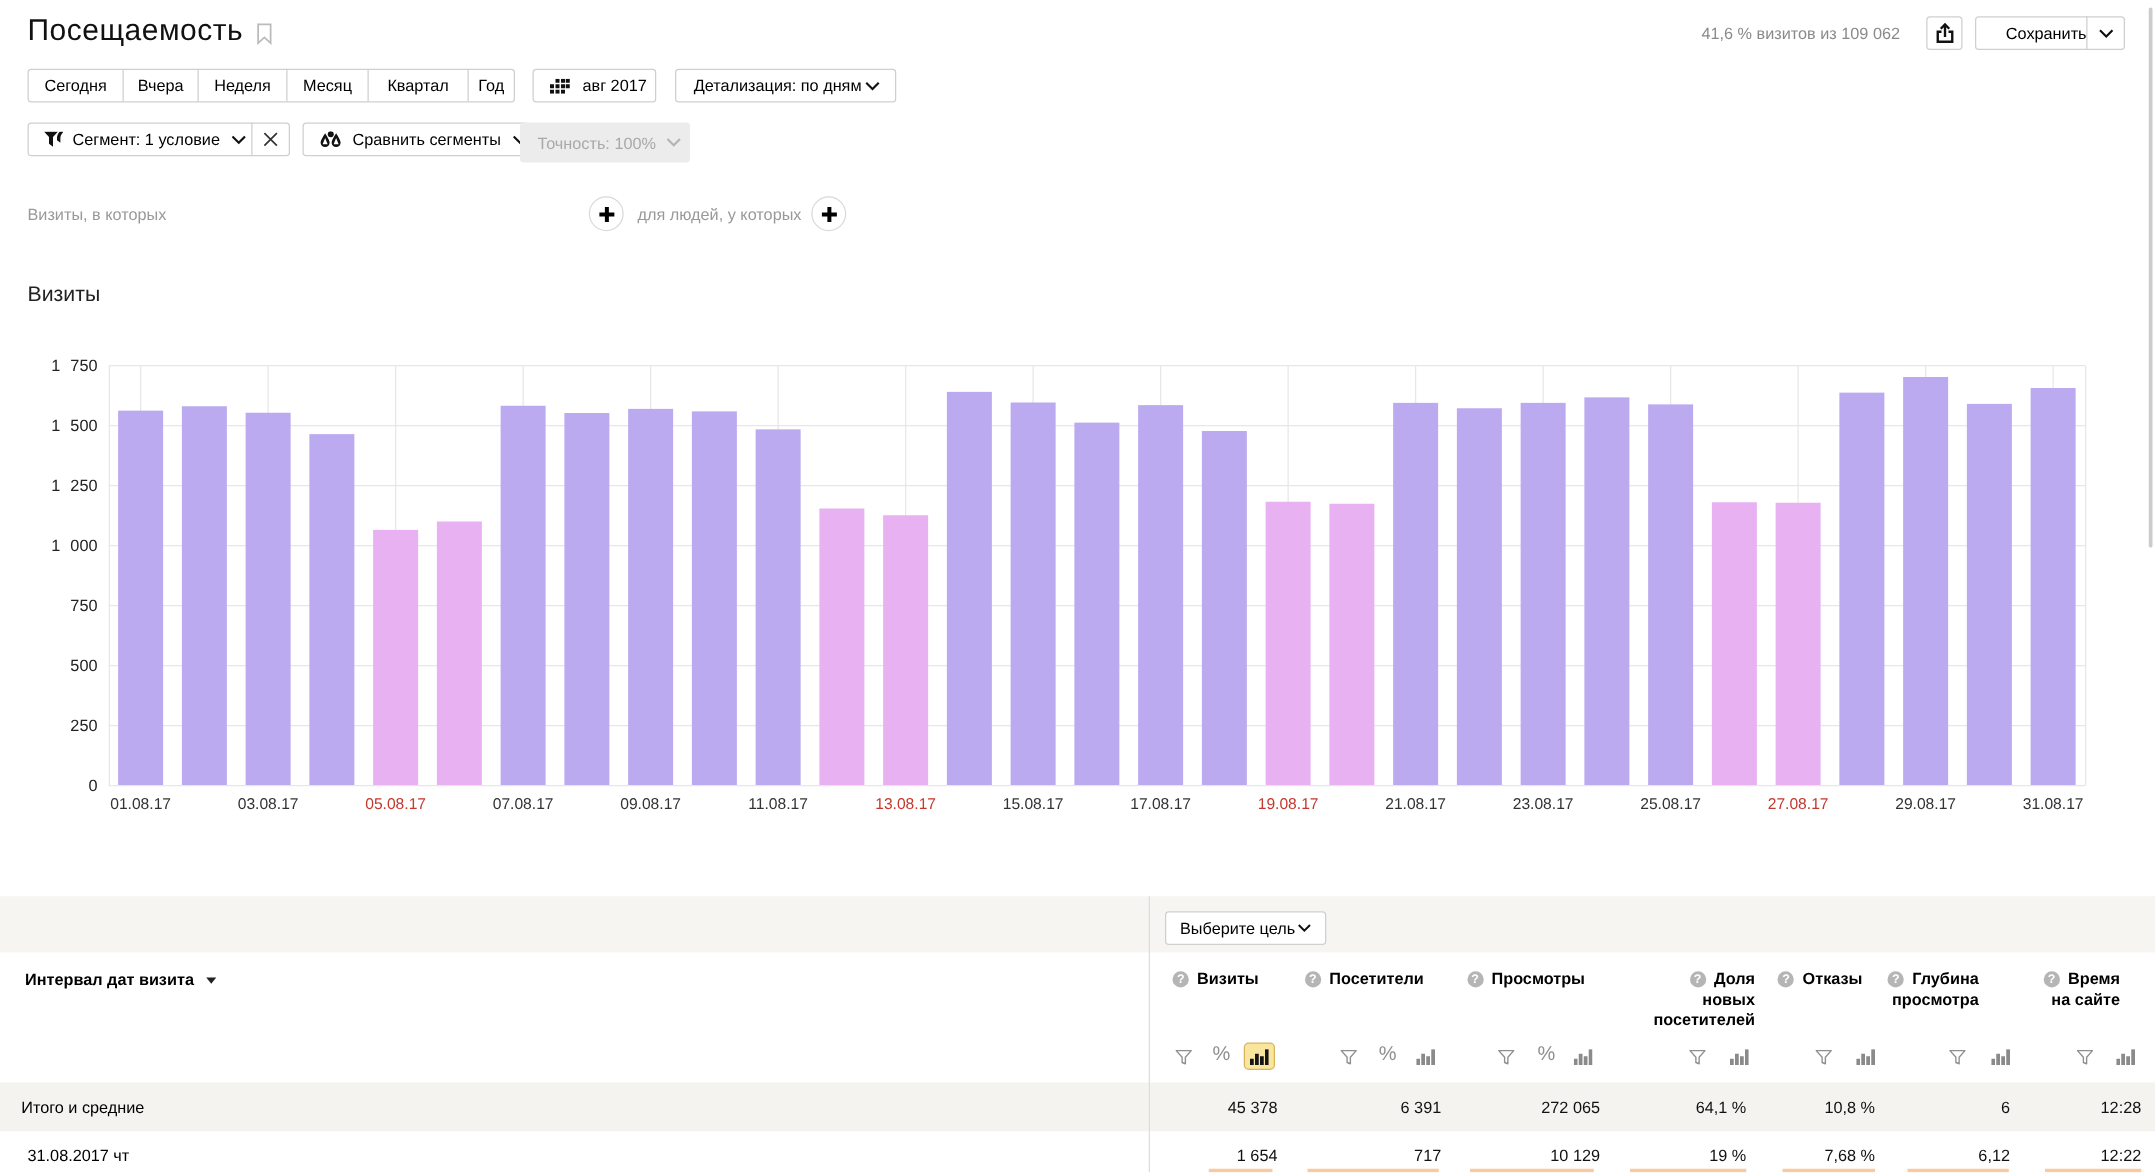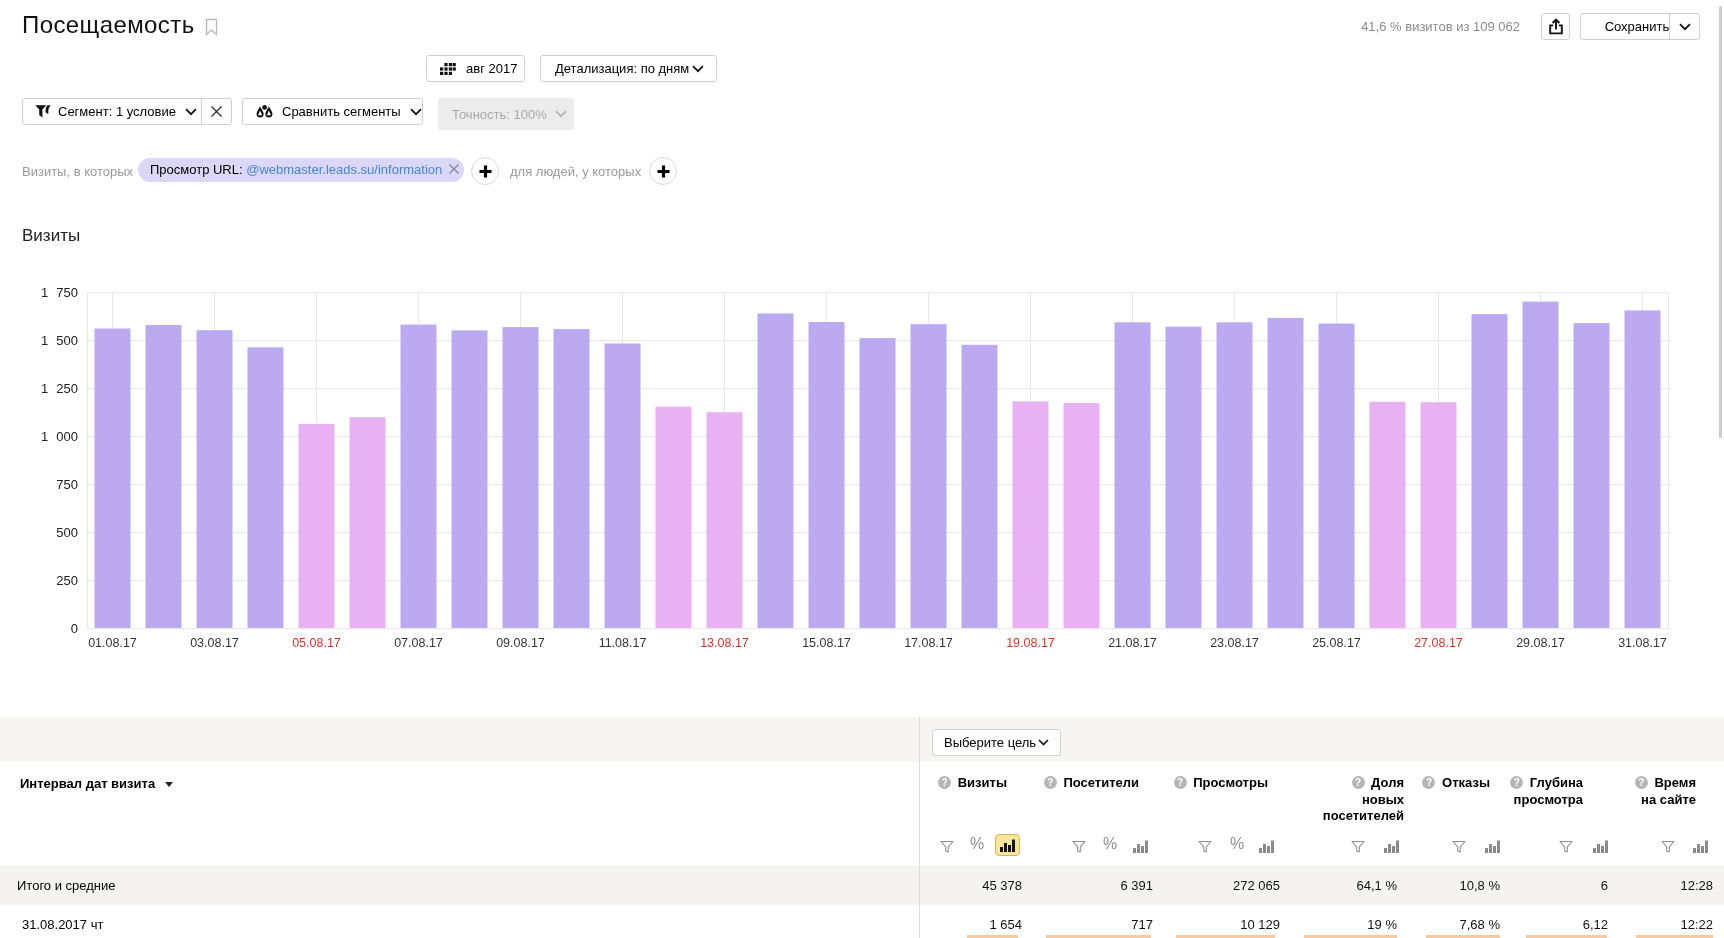--- a/index.html
+++ b/index.html
@@ -53,20 +53,28 @@
   </div>
   <div class="btn" style="left:1580px;top:13px;width:120px;height:27px">
     <div style="width:89px;text-align:right">Сохранить</div>
     <div style="width:30px;height:27px;border-left:1px solid #cfcfcf;display:flex;align-items:center;justify-content:center;margin-top:-1px;margin-bottom:-1px">
       <svg width="12" height="8" viewBox="0 0 12 8">
           <path d="M1 1.2 L6 6.2 L11 1.2" fill="none" stroke="#111" stroke-width="1.7"></path>
         </svg>
     </div>
   </div>
 
+  <div class="seggrp">
+    <div style="width:75px">Сегодня</div>
+    <div style="width:60px">Вчера</div>
+    <div style="width:71px">Неделя</div>
+    <div style="width:65px">Месяц</div>
+    <div style="width:80px">Квартал</div>
+    <div style="width:37px">Год</div>
+  </div>
   <div class="btn" style="left:426px;top:55px;width:99px;height:27px;padding-left:13px">
     <svg width="16" height="12" viewBox="0 0 16 12">
       <g fill="#111">
         <rect x="4.4" y="0" width="3.2" height="3.2"></rect>
           <rect x="8.8" y="0" width="3.2" height="3.2"></rect>
           <rect x="13.2" y="0" width="3.2" height="3.2" transform="translate(-0.6 0)"></rect>
         <rect x="0" y="4.4" width="3.2" height="3.2"></rect>
           <rect x="4.4" y="4.4" width="3.2" height="3.2"></rect>
           <rect x="8.8" y="4.4" width="3.2" height="3.2"></rect>
           <rect x="12.6" y="4.4" width="3.2" height="3.2"></rect>
@@ -105,31 +113,28 @@
     <svg width="17" height="14" viewBox="0 0 17 14">
       <circle cx="8.6" cy="2.4" r="2.4" fill="#111"></circle>
       <path d="M4.1 1.6 C3 3.5 0.5 7 0.5 9.3 A3.65 3.95 0 0 0 7.7 9.3 C7.7 7 5.2 3.5 4.1 1.6 Z M4.1 5.4 L6.1 10.3 H2.1 Z" fill="#111" fill-rule="evenodd"></path>
       <path d="M12.9 1.6 C11.8 3.5 9.3 7 9.3 9.3 A3.65 3.95 0 0 0 16.5 9.3 C16.5 7 14 3.5 12.9 1.6 Z M12.9 5.4 L14.9 10.3 H10.9 Z" fill="#111" fill-rule="evenodd"></path>
     </svg>
     <span style="margin-left:9px">Сравнить сегменты</span>
     <svg class="chev" style="margin-left:9px" width="12" height="8" viewBox="0 0 12 8">
         <path d="M1 1.2 L6 6.2 L11 1.2" fill="none" stroke="#111" stroke-width="1.7"></path>
       </svg>
   </div>
-  <div class="abs" style="left:438px;top:98px;width:136px;height:27px;background:#ececec;border-radius:3px;display:flex;align-items:center;font-size:13px;color:#a9a9a7;padding:16px 14px;white-space:nowrap">
+  <div class="abs" style="left:416px;top:98px;width:136px;height:27px;background:#ececec;border-radius:3px;display:flex;align-items:center;font-size:13px;color:#a9a9a7;padding:16px 14px;white-space:nowrap">
     <span>Точность: 100%</span>
     <svg class="chev" style="margin-left:8px" width="12" height="8" viewBox="0 0 12 8">
         <path d="M1 1.2 L6 6.2 L11 1.2" fill="none" stroke="#b3b3b1" stroke-width="1.7"></path>
       </svg>
   </div>
 
   <div class="gray" style="left:22px;top:164px">Визиты, в которых</div>
-  <div class="pill"><span>Просмотр URL: </span><span class="lnk">@webmaster.leads.su/information</span><svg style="margin-left:6px;vertical-align:-1px" width="12" height="12" viewBox="0 0 12 12">
-        <path d="M1.5 1.5 L10.5 10.5 M10.5 1.5 L1.5 10.5" stroke="#83838f" stroke-width="1.2"></path>
-      </svg></div>
   <div class="pluscirc" style="left:471px;top:157px">
     <svg width="13" height="13" viewBox="0 0 13 13">
         <path d="M6.5 0.5 V12.5 M0.5 6.5 H12.5" stroke="#000" stroke-width="3.2"></path>
       </svg>
   </div>
   <div class="gray" style="left:510px;top:164px">для людей, у которых</div>
   <div class="pluscirc" style="left:649px;top:157px">
     <svg width="13" height="13" viewBox="0 0 13 13">
         <path d="M6.5 0.5 V12.5 M0.5 6.5 H12.5" stroke="#000" stroke-width="3.2"></path>
       </svg>

